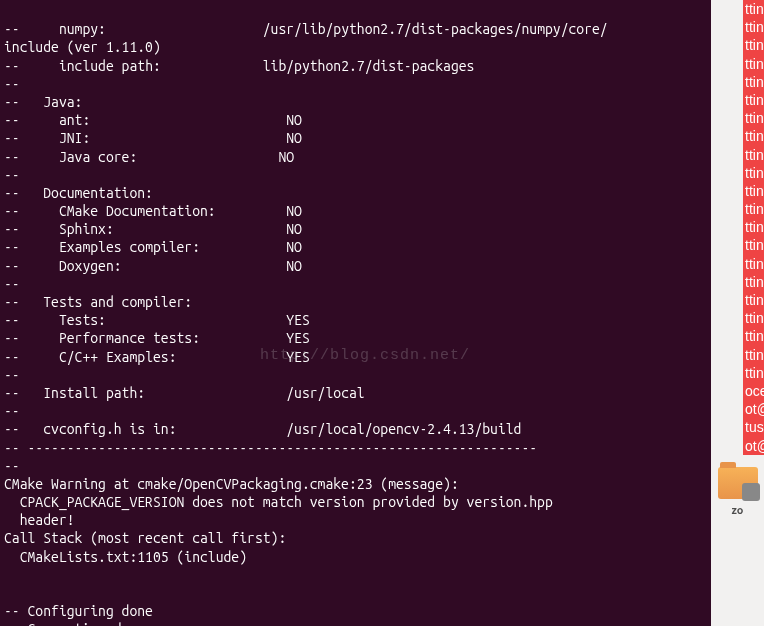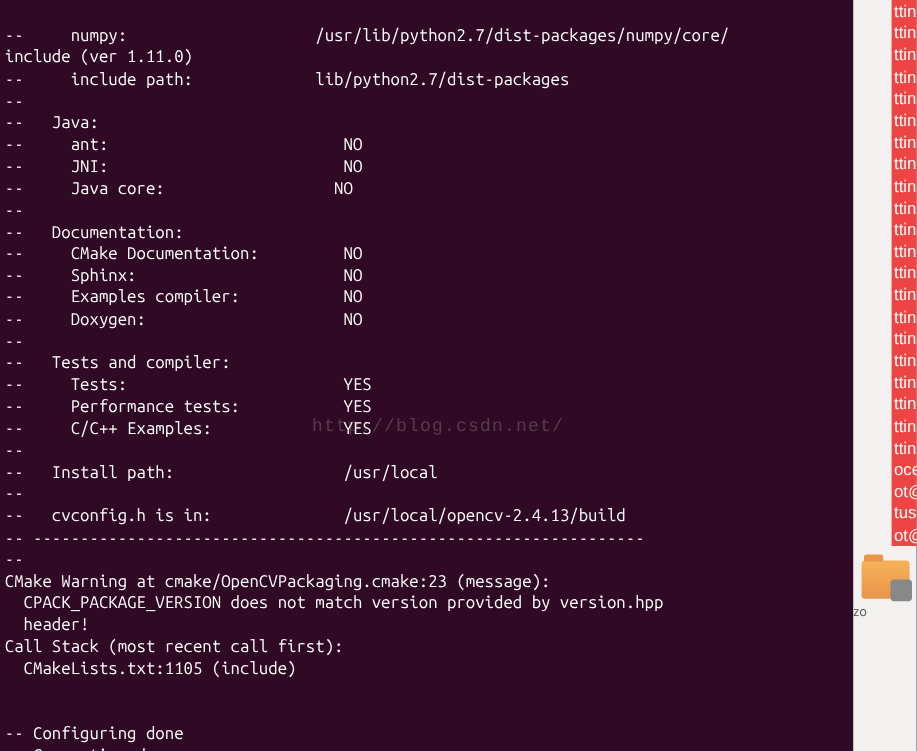--- a/index.html
+++ b/index.html
@@ -39,23 +39,25 @@
     background: #ef4444;
     color: #fff;
     font-family: Liberation Sans, sans-serif;
     font-size: 14px;
     line-height: 1.3;
     white-space: pre;
     padding-left: 2px;
     margin-left: 32px;
   }
   .folder-item {
+    text-align: center;
     margin-top: 12px;
     color: #4c4c4c;
     font-size: 11px;
+    font-weight: bold;
   }
   .folder-icon {
     width: 40px;
     height: 32px;
     margin: 0 auto 4px auto;
     background: linear-gradient(to bottom, #f7b258 0%, #e8944a 100%);
     border-radius: 3px;
     position: relative;
   }
   .folder-icon::before {

